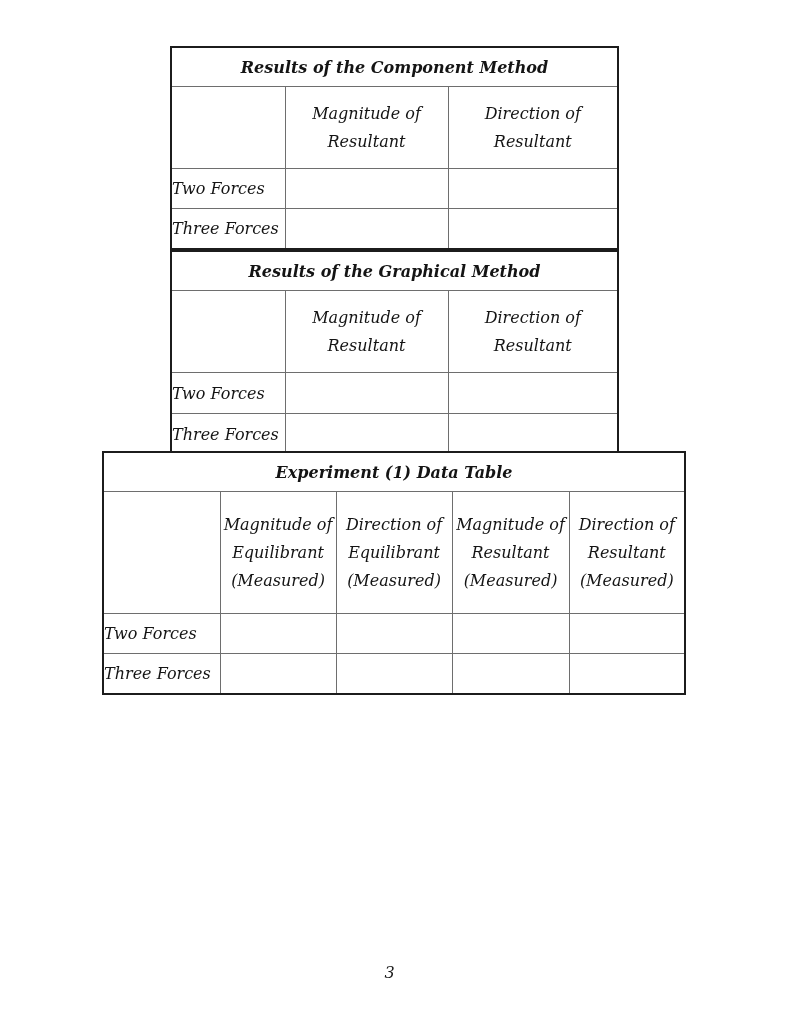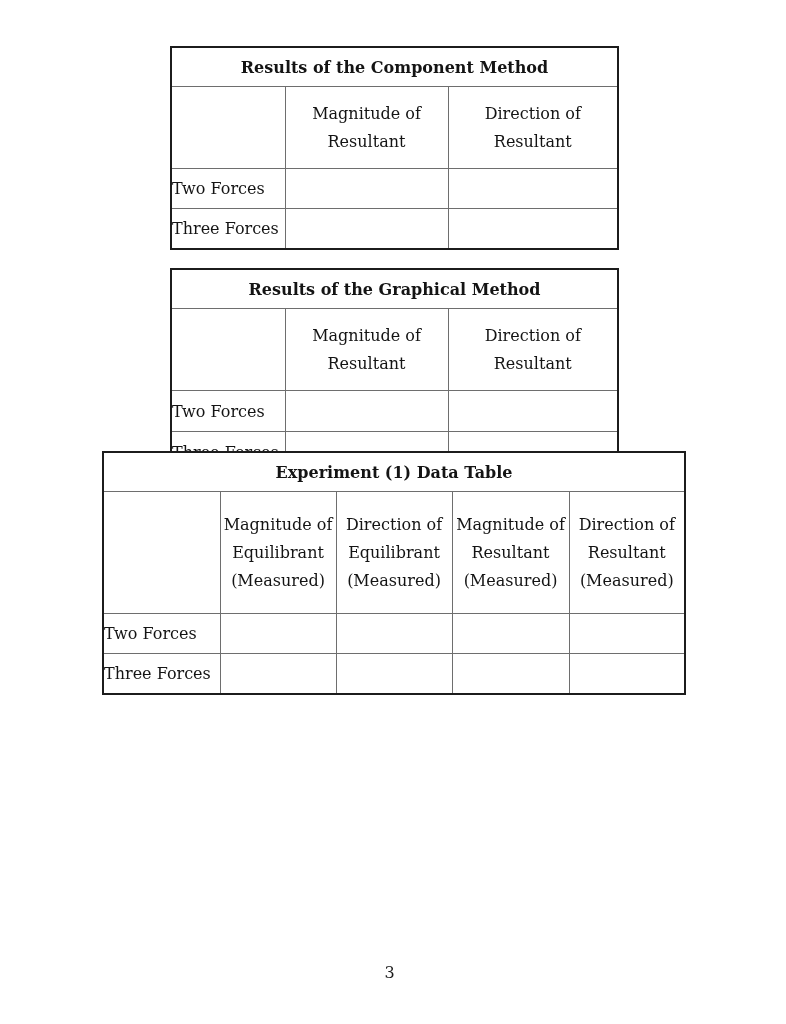--- a/index.html
+++ b/index.html
@@ -8,27 +8,28 @@
     background: #ffffff;
   }
   .page {
     position: relative;
     width: 783px;
     height: 1024px;
     background: #ffffff;
     font-family: "DejaVu Serif", serif;
     color: #141414;
     overflow: hidden;
+    font-style: italic;
   }
   .doc-table-wrap {
     position: absolute;
     background: #ffffff;
   }
   #table-component  { left: 170px; top: 46px;  width: 447px; z-index: 1; }
-  #table-graphical  { left: 170px; top: 268px; width: 447px; z-index: 1; }
+  #table-graphical  { left: 170px; top: 250px; width: 447px; z-index: 1; }
   #table-experiment { left: 102px; top: 451px; width: 582px; z-index: 2; }
 
   table.doc-table {
     border-collapse: collapse;
     table-layout: fixed;
     width: 100%;
     background: #ffffff;
     border: 2px solid #1c1c1c;
   }
   table.doc-table td {

